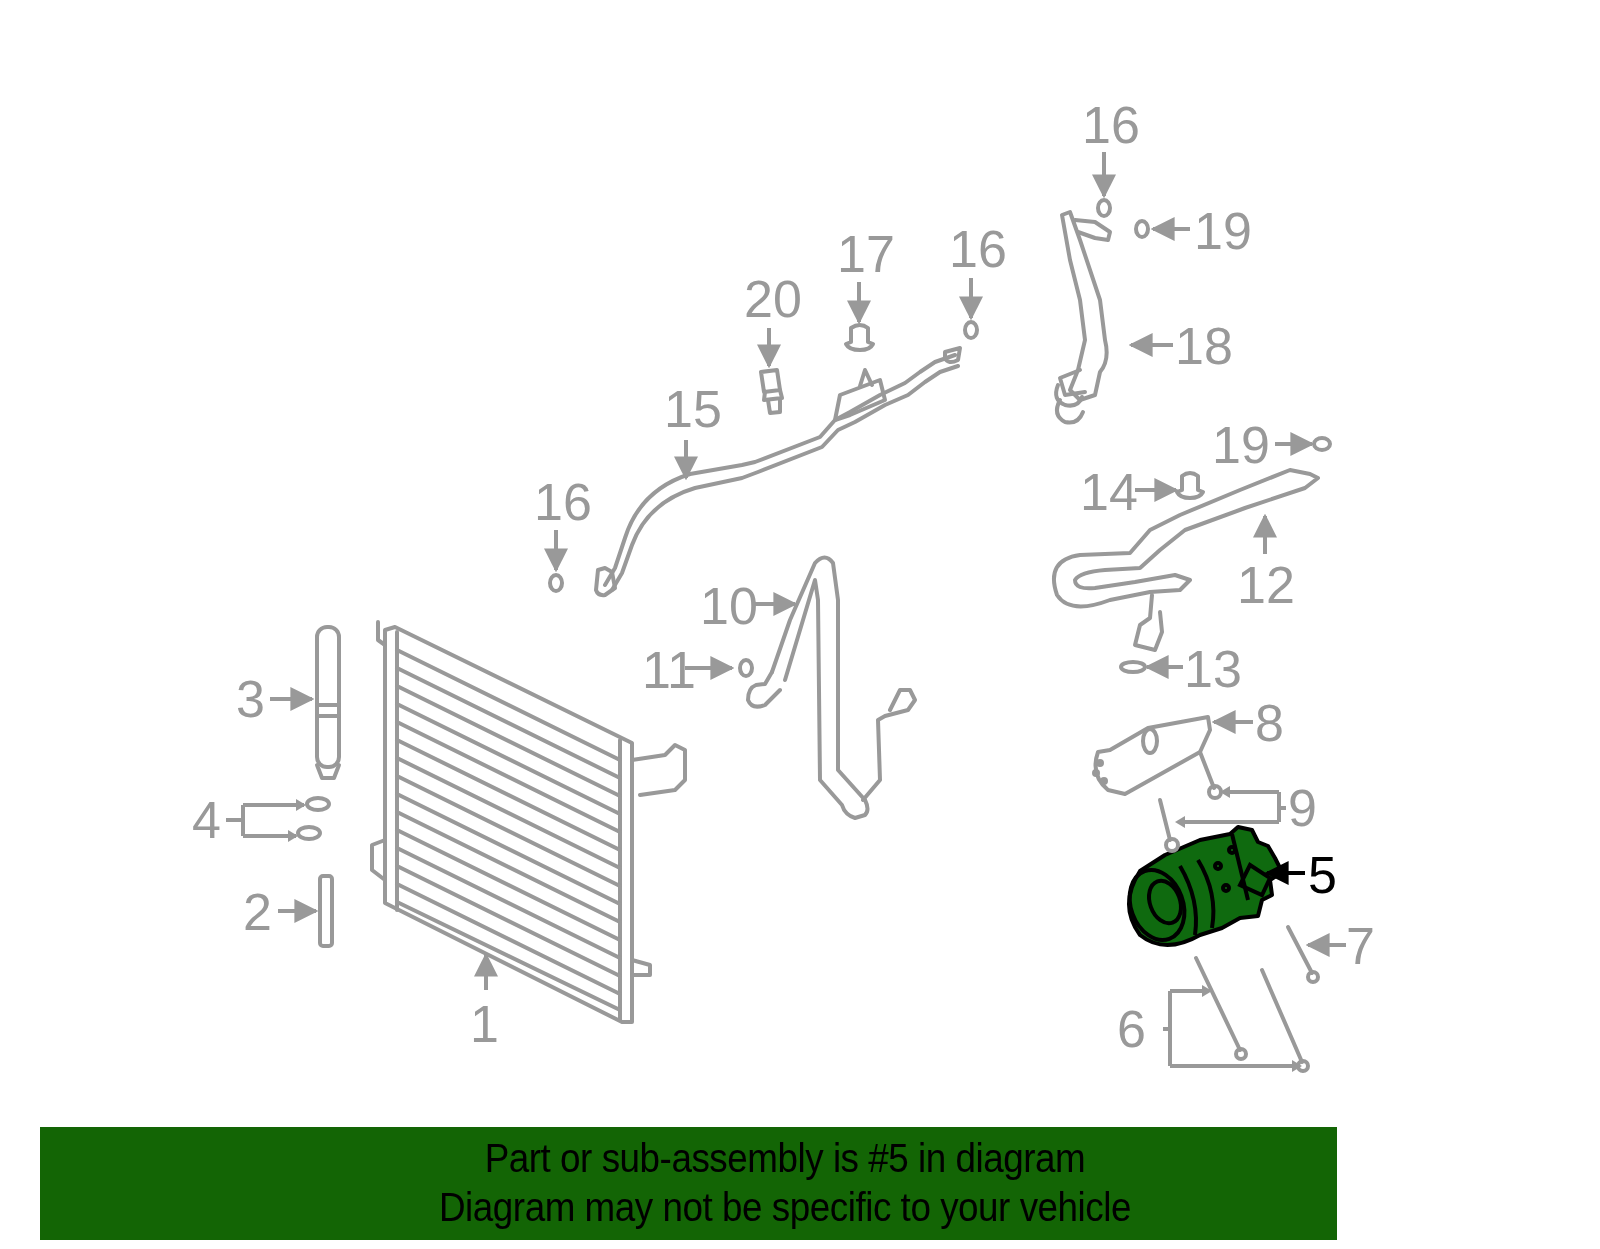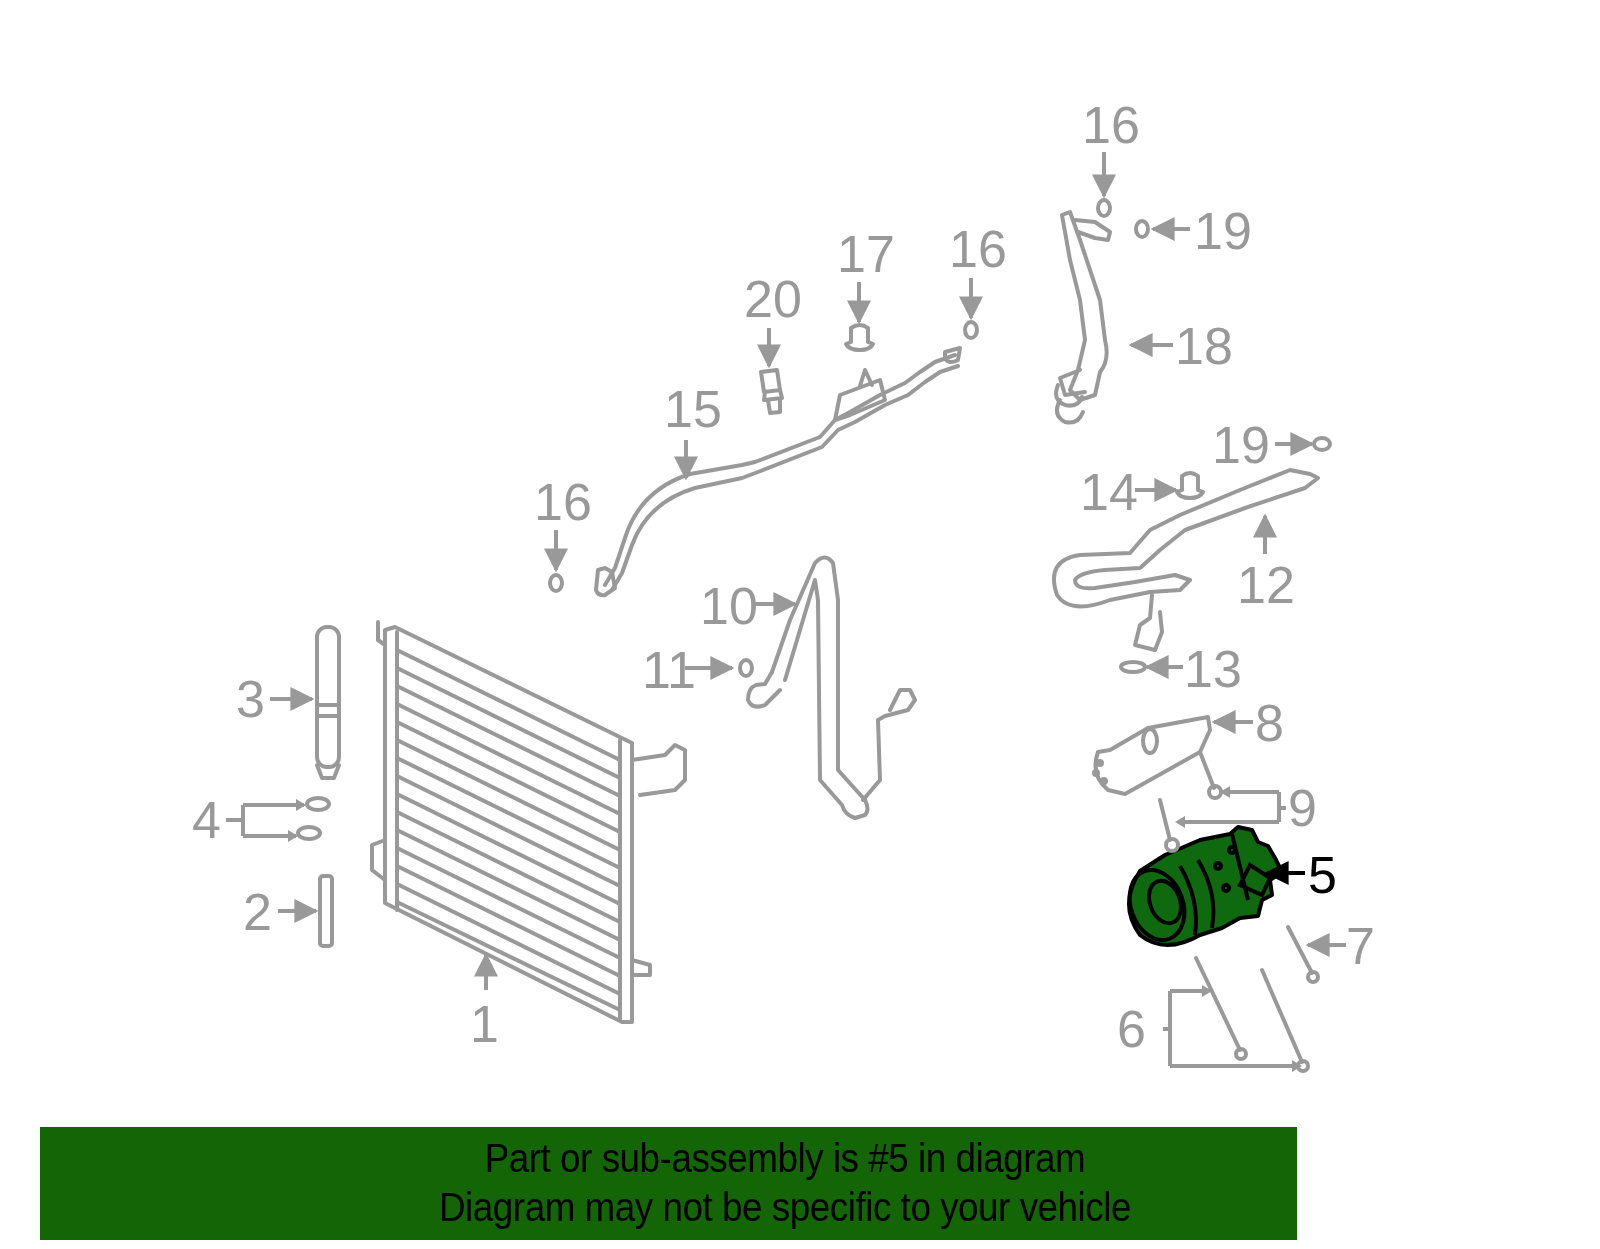--- a/index.html
+++ b/index.html
@@ -9,21 +9,21 @@
   .callout { font-family: "Liberation Sans", sans-serif; font-size: 52px; fill: #999999; }
   .callout-active { fill: #000000; }
   .part { fill: none; stroke: #999999; stroke-width: 4; stroke-linejoin: round; stroke-linecap: round; }
   .leader { fill: none; stroke: #999999; stroke-width: 4; }
   .arrowhead { fill: #999999; }
   .arrowhead-active { fill: #000000; }
   .leader-active { stroke: #000000; }
   .comp { fill: #0f6a0f; stroke: #000000; stroke-width: 4; stroke-linejoin: round; }
   .comp-line { fill: none; stroke: #000000; stroke-width: 4; }
   #banner { position: absolute; left: 40px; top: 1127px; width: 1257px; height: 113px;
-            background: #136505; color: #000000; }
+            background: #136505; color: #000000; padding-left: 40px; }
   #banner .line { position: absolute; left: 0; width: 1490px; text-align: center;
                   font-size: 40px; letter-spacing: -0.5px; line-height: 46px; transform: scaleX(0.92); transform-origin: 50% 50%; }
   #banner .l1 { top: 8px; }
   #banner .l2 { top: 57px; }
 </style>
 </head>
 <body>
 
 <svg id="diagram" viewBox="0 0 1600 1249" xmlns="http://www.w3.org/2000/svg">
   <defs>

